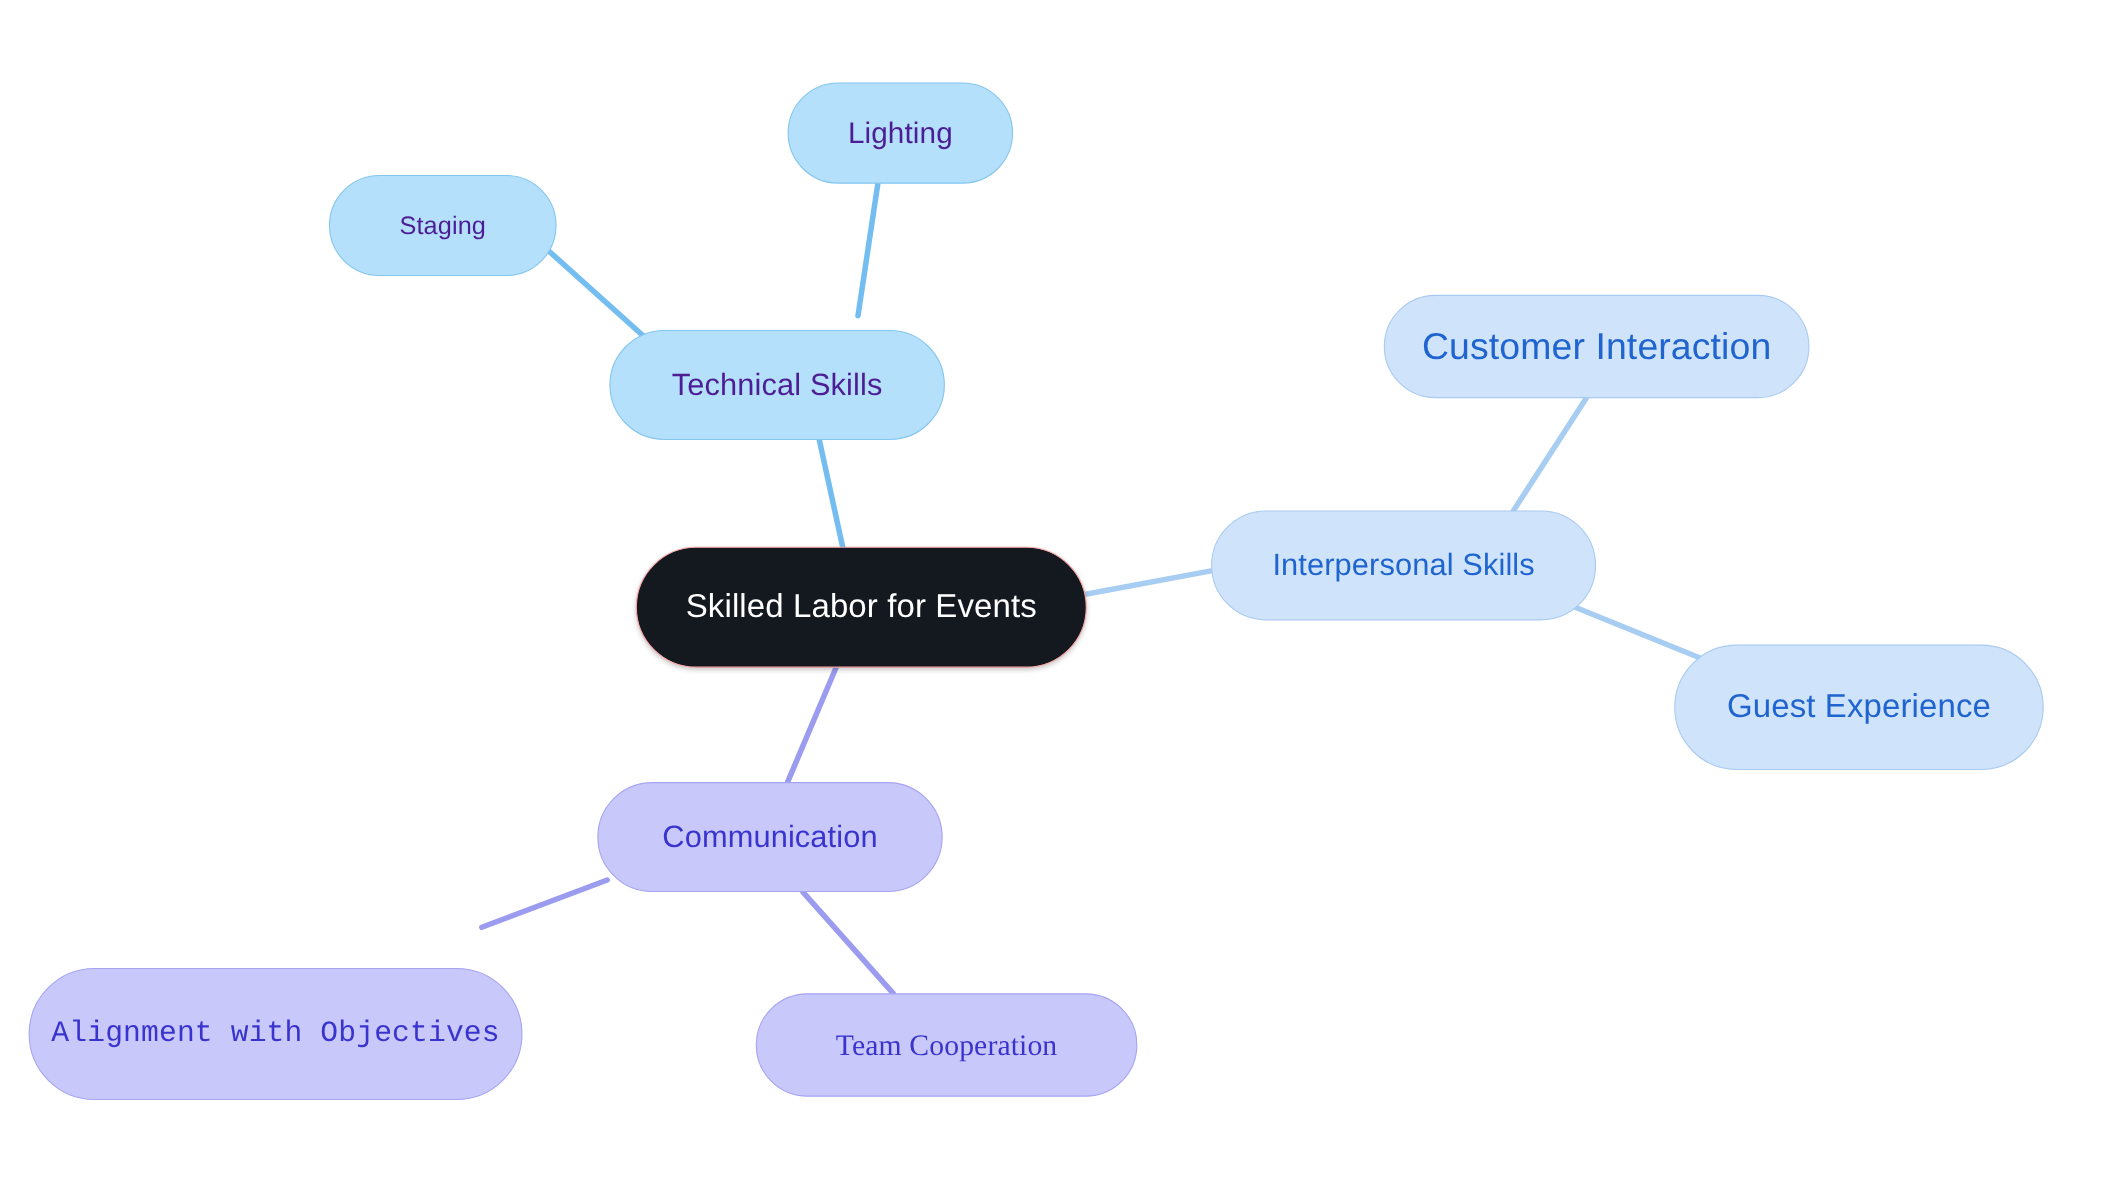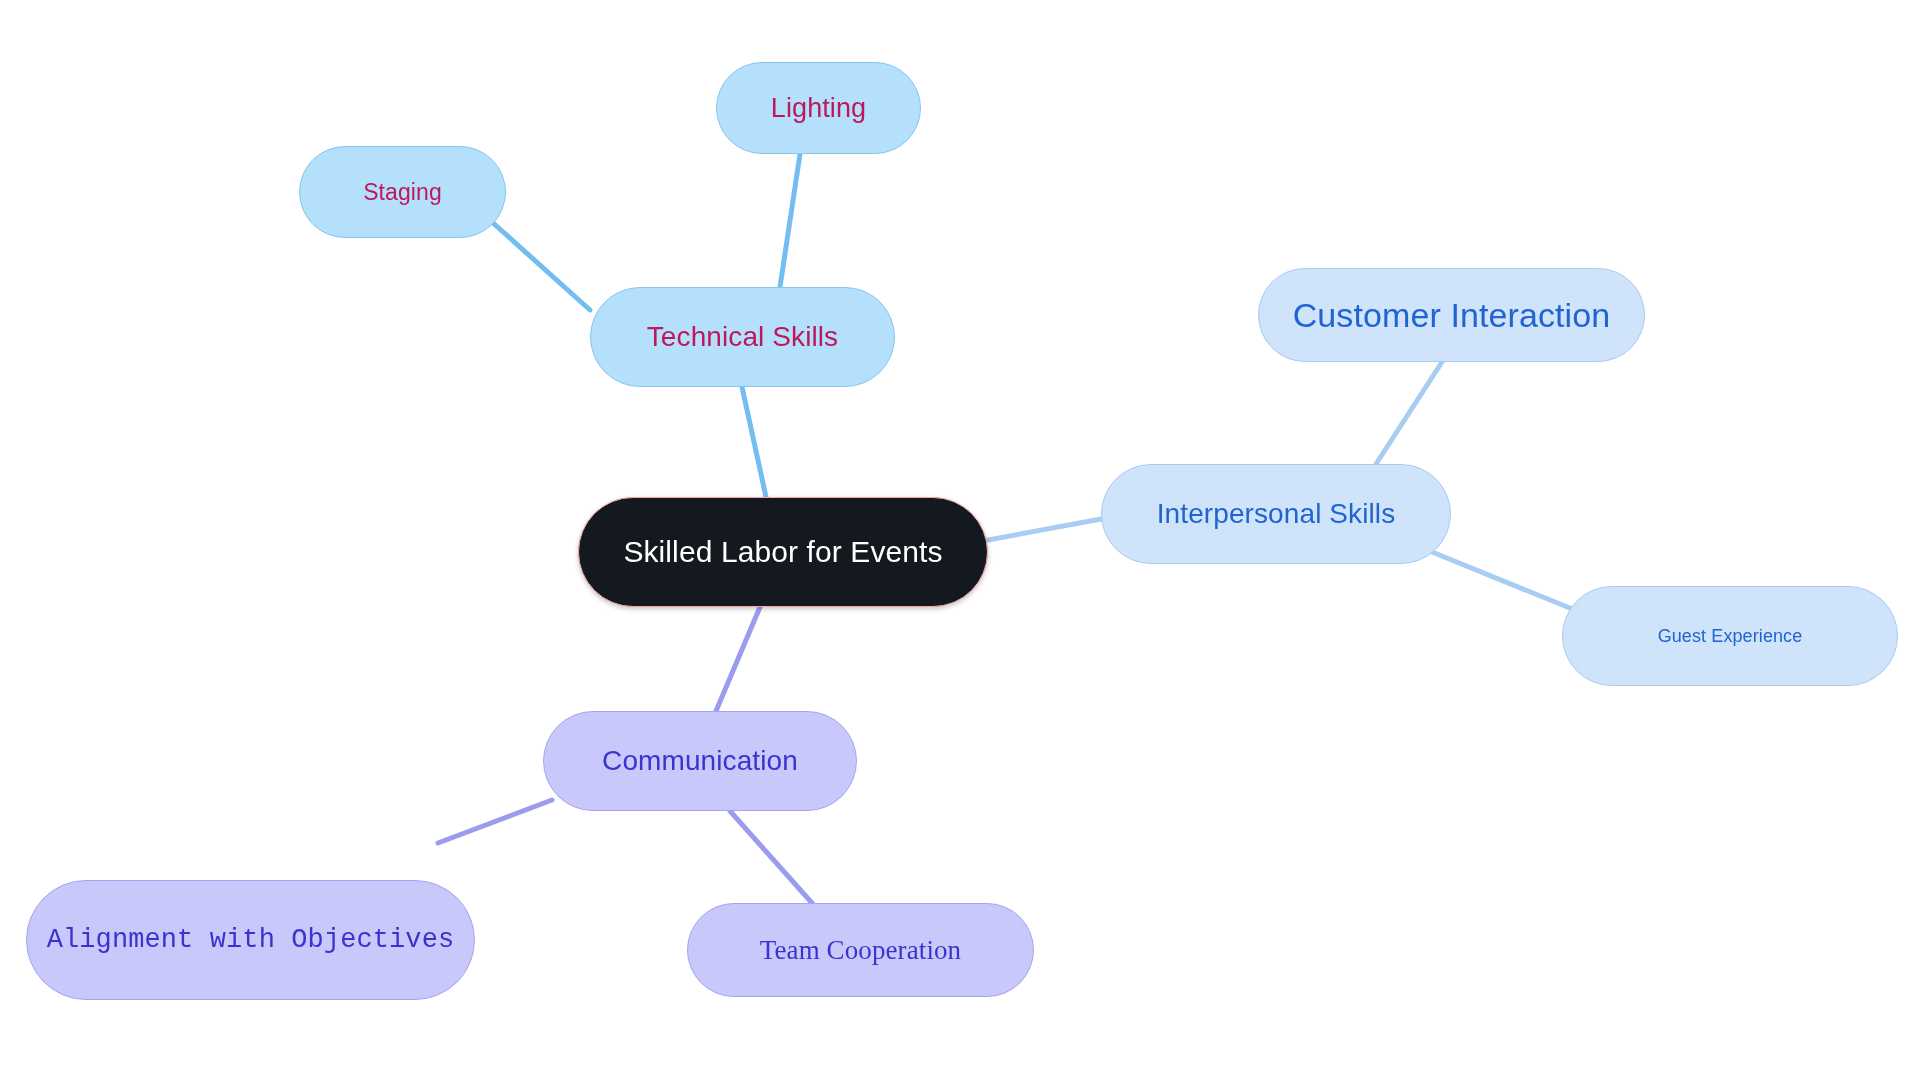--- a/index.html
+++ b/index.html
@@ -41,21 +41,22 @@
   .node-root {
     background: #14181f;
     color: #ffffff;
     border: 1px solid #fca5a5;
     font-size: 30px;
     box-shadow: 0 2px 5px rgba(0,0,0,0.22);
   }
   .node-tech {
     background: #b4e0fb;
     border: 1.6px solid #85c6ef;
-    color: #be185d;
+    color: #4c1d95;
+    margin-top: 13px;
   }
   .node-inter {
     background: #cfe3fb;
     border: 1.6px solid #a9caf1;
     color: #2065cf;
   }
   .node-comm {
     background: #c9c8fa;
     border: 1.6px solid #a6a4f2;
     color: #3a34cf;
@@ -72,23 +73,23 @@
       <line x1="780" y1="287" x2="800" y2="154" stroke="#74bdf0" stroke-width="5" stroke-linecap="round"></line>
       <line x1="988" y1="540" x2="1101" y2="519" stroke="#a8cdf2" stroke-width="5" stroke-linecap="round"></line>
       <line x1="1376" y1="464" x2="1442" y2="362" stroke="#a8cdf2" stroke-width="5" stroke-linecap="round"></line>
       <line x1="1432" y1="552" x2="1592" y2="617" stroke="#a8cdf2" stroke-width="5" stroke-linecap="round"></line>
       <line x1="760" y1="607" x2="716" y2="711" stroke="#9b9bf0" stroke-width="5" stroke-linecap="round"></line>
       <line x1="552" y1="800" x2="438" y2="843" stroke="#9b9bf0" stroke-width="5" stroke-linecap="round"></line>
       <line x1="730" y1="811" x2="812" y2="903" stroke="#9b9bf0" stroke-width="5" stroke-linecap="round"></line>
     </svg>
   <div id="node-layer">
       <div class="node node-root" style="left: 578px; top: 497px; width: 410px; height: 110px; font-size: 30px;">Skilled Labor for Events</div>
-      <div class="node node-tech" style="left: 590px; top: 287px; width: 305px; height: 100px; font-size: 28px;">Technical Skills</div>
+      <div class="node node-tech" style="left: 554px; top: 287px; width: 305px; height: 100px; font-size: 28px;">Technical Skills</div>
       <div class="node node-tech" style="left: 299px; top: 146px; width: 207px; height: 92px; font-size: 23px;">Staging</div>
       <div class="node node-tech" style="left: 716px; top: 62px; width: 205px; height: 92px; font-size: 27px;">Lighting</div>
       <div class="node node-inter" style="left: 1101px; top: 464px; width: 350px; height: 100px; font-size: 28px;">Interpersonal Skills</div>
       <div class="node node-inter" style="left: 1258px; top: 268px; width: 387px; height: 94px; font-size: 34px;">Customer Interaction</div>
-      <div class="node node-inter" style="left: 1562px; top: 586px; width: 336px; height: 100px; font-size: 18px;">Guest Experience</div>
+      <div class="node node-inter" style="left: 1522px; top: 586px; width: 336px; height: 114px; font-size: 30px;">Guest Experience</div>
       <div class="node node-comm" style="left: 543px; top: 711px; width: 314px; height: 100px; font-size: 28px;">Communication</div>
       <div class="node node-comm" style="left: 26px; top: 880px; width: 449px; height: 120px; font-size: 27px; font-family: Liberation Mono, monospace;">Alignment with Objectives</div>
       <div class="node node-comm" style="left: 687px; top: 903px; width: 347px; height: 94px; font-size: 27px; font-family: Liberation Serif, serif;">Team Cooperation</div>
     </div>
 </div>
 
 </body></html>

